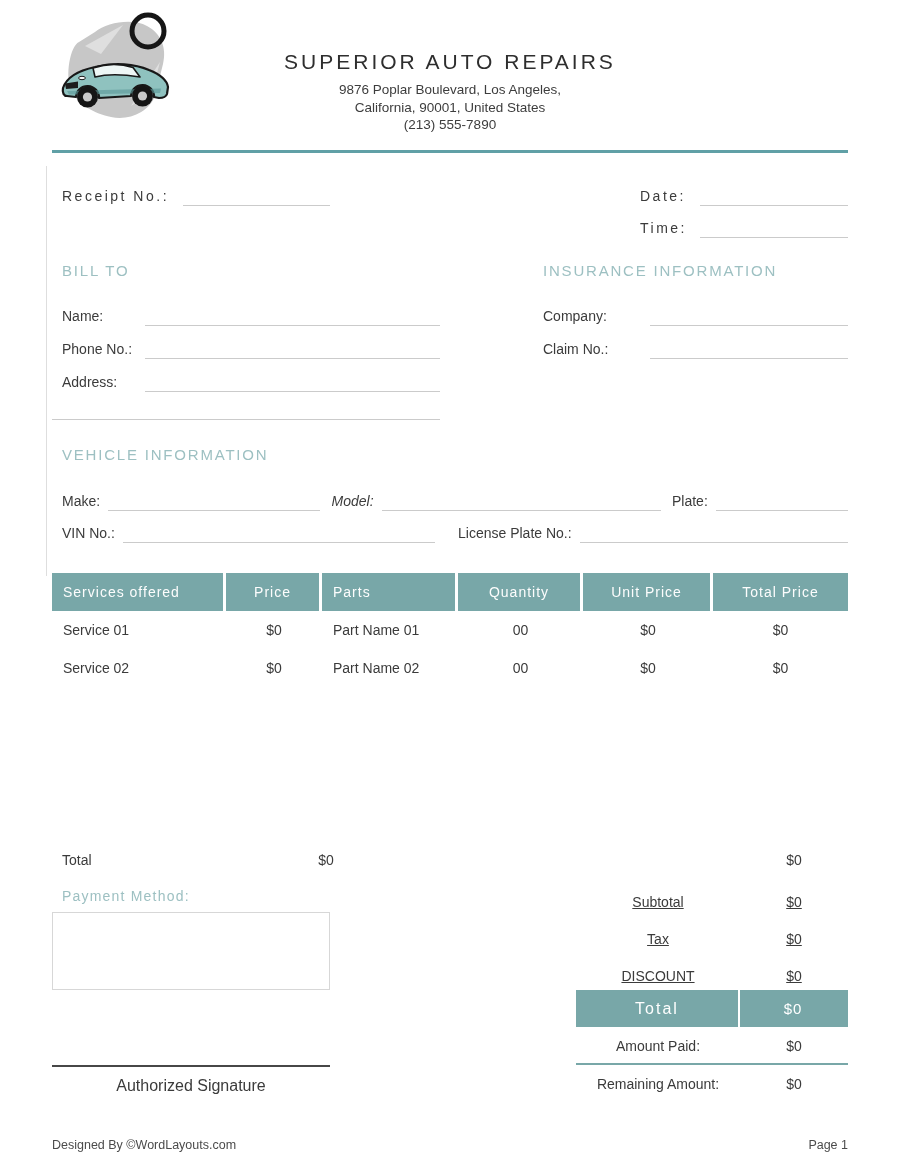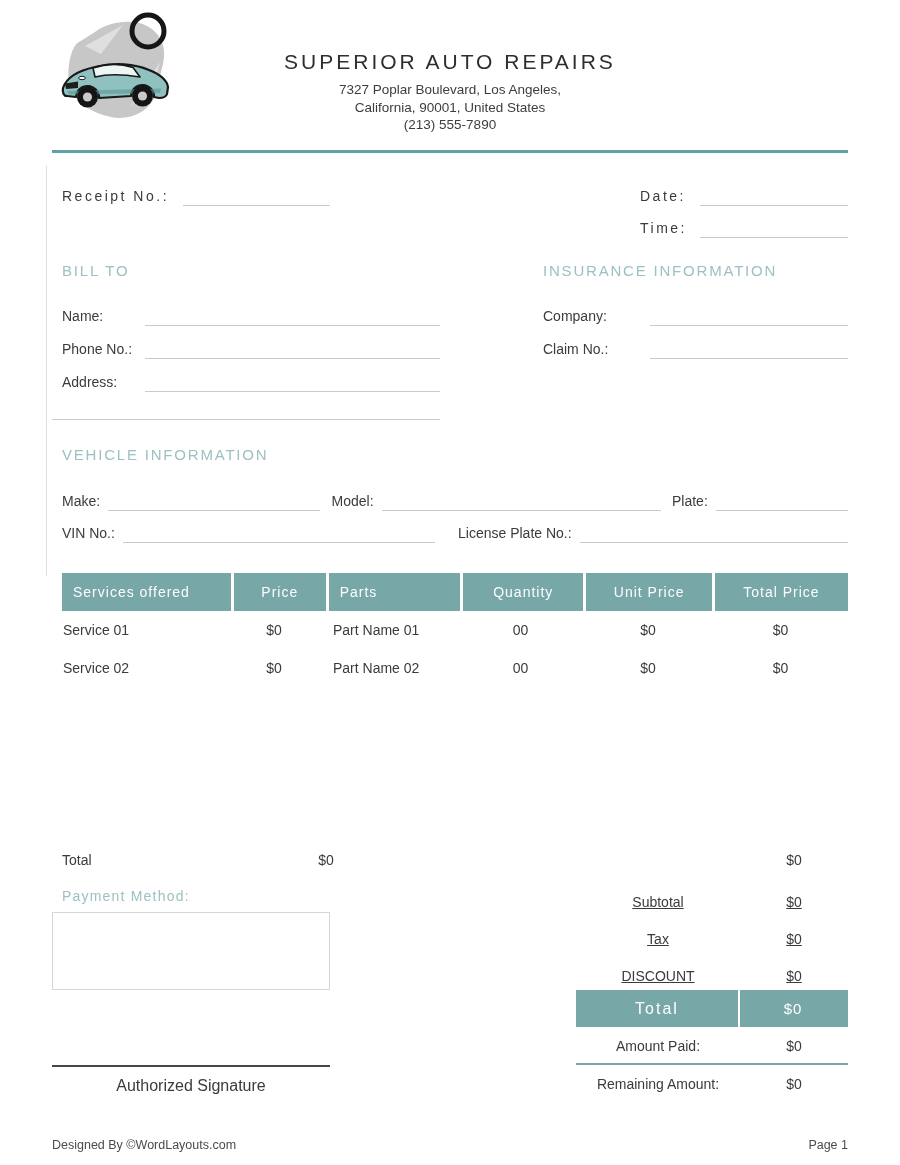--- a/index.html
+++ b/index.html
@@ -41,26 +41,26 @@
   .billto-fields    { position:absolute; left:62px;  top:299px; width:378px; }
   .billto-fields .flabel { width:83px; }
   .insurance-fields { position:absolute; left:543px; top:299px; width:305px; }
   .insurance-fields .flabel { width:107px; }
   .address-extra-line { position:absolute; left:52px; top:419px; width:388px; height:1px; background:#cbcbcb; }
 
   .vehicle-row1 { position:absolute; left:62px; top:484px; width:786px; display:flex; justify-content:space-between; }
   .vehicle-row2 { position:absolute; left:62px; top:516px; width:786px; display:flex; justify-content:space-between; }
   .vgroup { display:flex; }
   .vgroup .flabel { margin-right:8px; }
-  .g-make  { width:258px; } .g-model { width:329px; } .g-year { width:176px; }
+  .g-make  { width:258px; } .g-model { width:329px;font-style:italic; } .g-year { width:176px; }
   .g-vin   { width:373px; } .g-plate { width:390px; }
 
   
   .svc-table { position:absolute; left:52px; top:573px; width:796px; }
-  .thead { display:flex; height:38px; background:#78a7a8;margin-left:10px; }
+  .thead { display:flex; height:38px; background:#78a7a8; }
   .th { color:#fdfdfd; font-size:14px; letter-spacing:1px; display:flex; align-items:center;
         justify-content:center; border-right:3px solid #ffffff; }
   .th:last-child { border-right:none; }
   .trow { display:flex; height:38px;justify-content:space-between; }
   .trow:first-of-type { margin-top:7px; }
   .td { font-size:14px; display:flex; align-items:center; justify-content:center; }
   .c1 { width:174px; } .c2 { width:96px; } .c3 { width:136px; }
   .c4 { width:125px; } .c5 { width:130px; } .c6 { width:135px; }
   .al { justify-content:flex-start; padding-left:11px; }
 
@@ -111,21 +111,21 @@
         <circle cx="30.5" cy="39" r="4.6" fill="#c9c9c9"></circle>
         <circle cx="85.5" cy="38" r="10.5" fill="#151515"></circle>
         <circle cx="85.5" cy="38" r="4.6" fill="#c9c9c9"></circle>
         <path d="M8 25.5 L21 23.5 L21 30 L9 31 Z" fill="#1d1d1d"></path>
         <ellipse cx="25" cy="20" rx="3.4" ry="1.7" fill="#fbfbfb" stroke="#181818" stroke-width="1"></ellipse>
       </g>
     </svg>
   </div>
   <div class="company">
     <h1 class="company-name">SUPERIOR AUTO REPAIRS</h1>
-    <div class="company-addr first">7327 Poplar Boulevard, Los Angeles,</div>
+    <div class="company-addr first">9876 Poplar Boulevard, Los Angeles,</div>
     <div class="company-addr">California, 90001, United States</div>
     <div class="company-addr">(213) 555-7890</div>
   </div>
   <div class="top-rule"></div>
   <div class="left-guide"></div>
 
   <div class="receipt-field">
     <span class="flabel spaced">Receipt No.:</span>
     <span class="fline"></span>
   </div>

